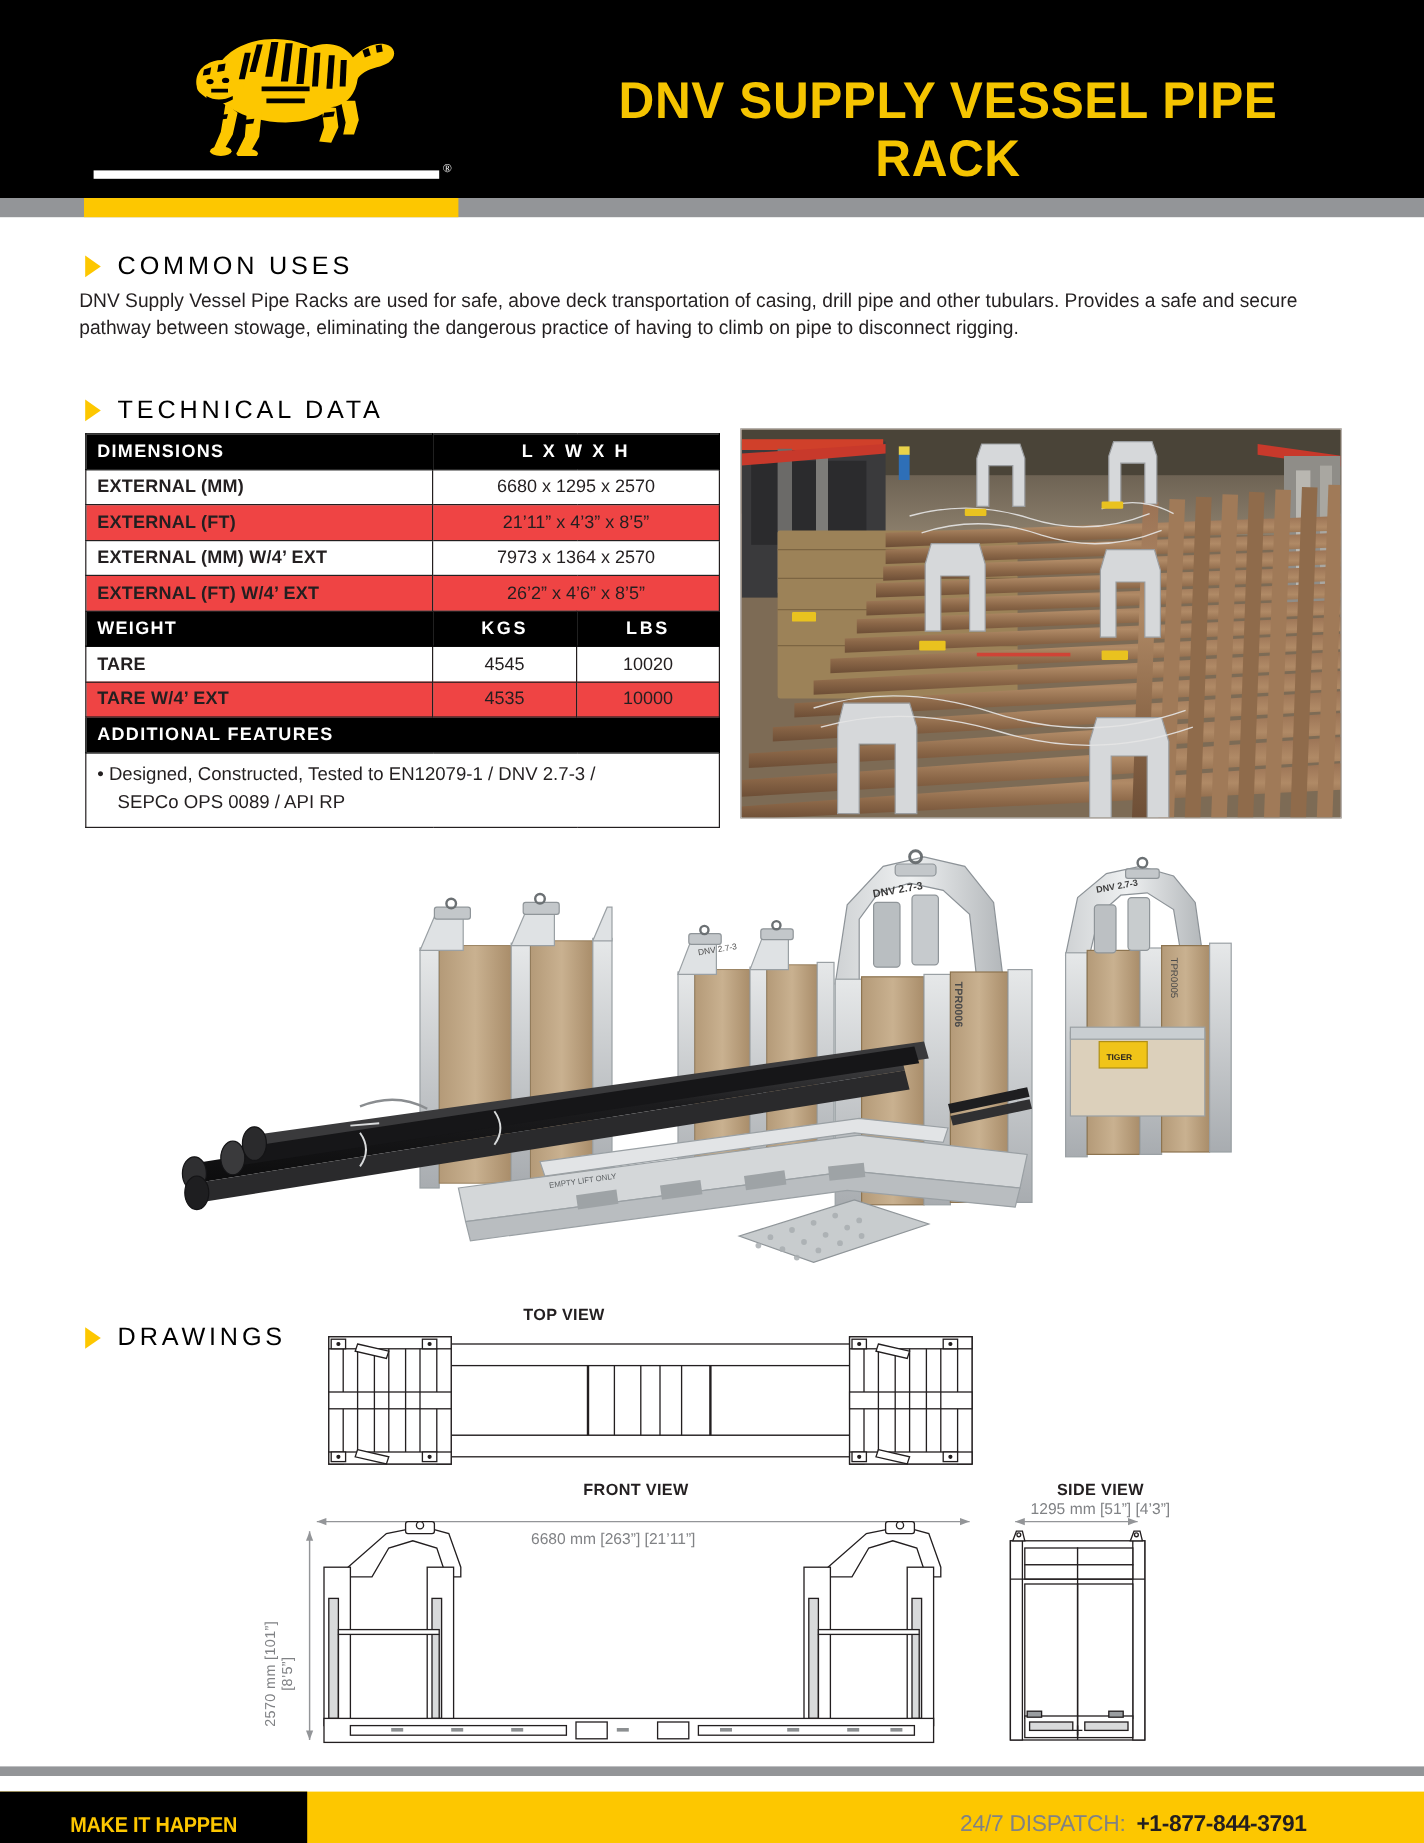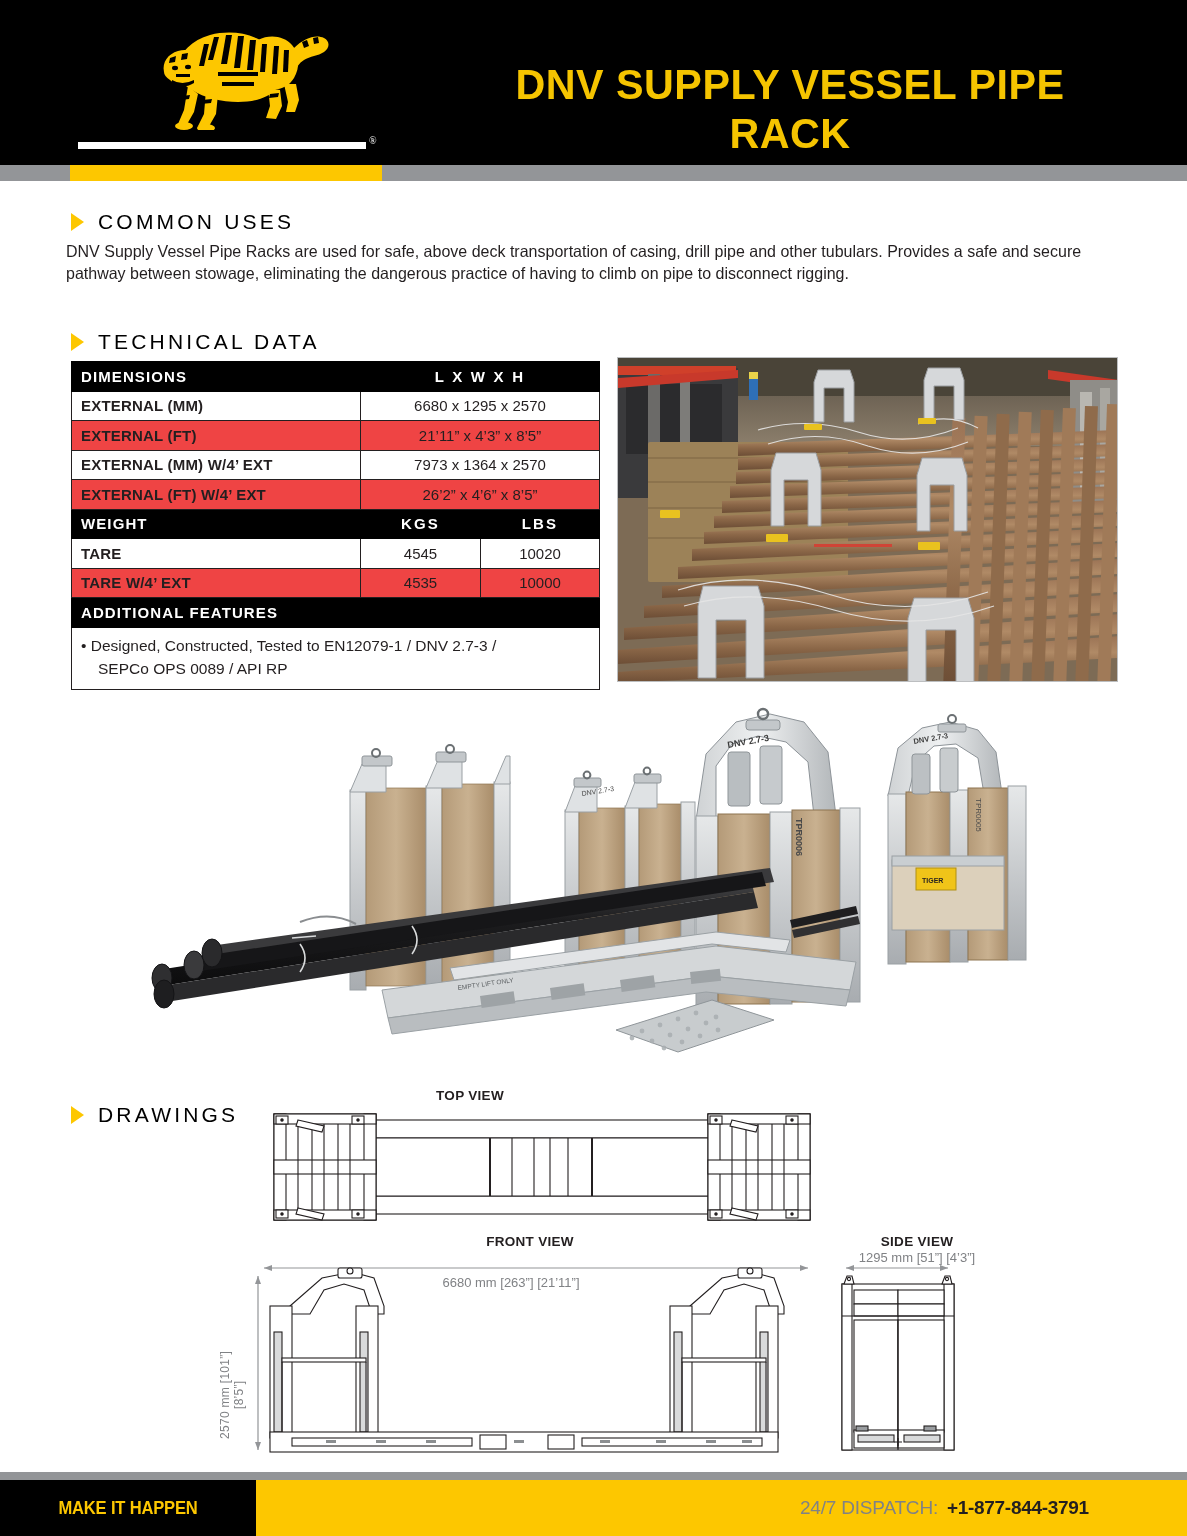--- a/index.html
+++ b/index.html
@@ -117,21 +117,21 @@
     position: absolute; text-align: center; font-size: 13px; color: #808285;
   }
   .vert-dim {
     position: absolute; font-size: 12px; color: #808285;
     writing-mode: vertical-rl; transform: rotate(180deg);
     text-align: center; line-height: 14px; letter-spacing: 0.3px;
   }
 
   
   .footer {
-    position: absolute; left: 0; bottom: 0; width: 1187px; height: 56px;
+    position: absolute; left: 0; bottom: 0; width: 1187px; height: 43px;
     background: #fdc700;
   }
   .foot-black {
     position: absolute; left: 0; top: 0; width: 256px; height: 56px;
     background: #000000;
   }
   .foot-mih {
     position: absolute; left: 0; top: 0; width: 256px; height: 56px;
     display: flex; align-items: center; justify-content: center;
     color: #fdc700; font-size: 18px; font-weight: bold; letter-spacing: -0.2px;

